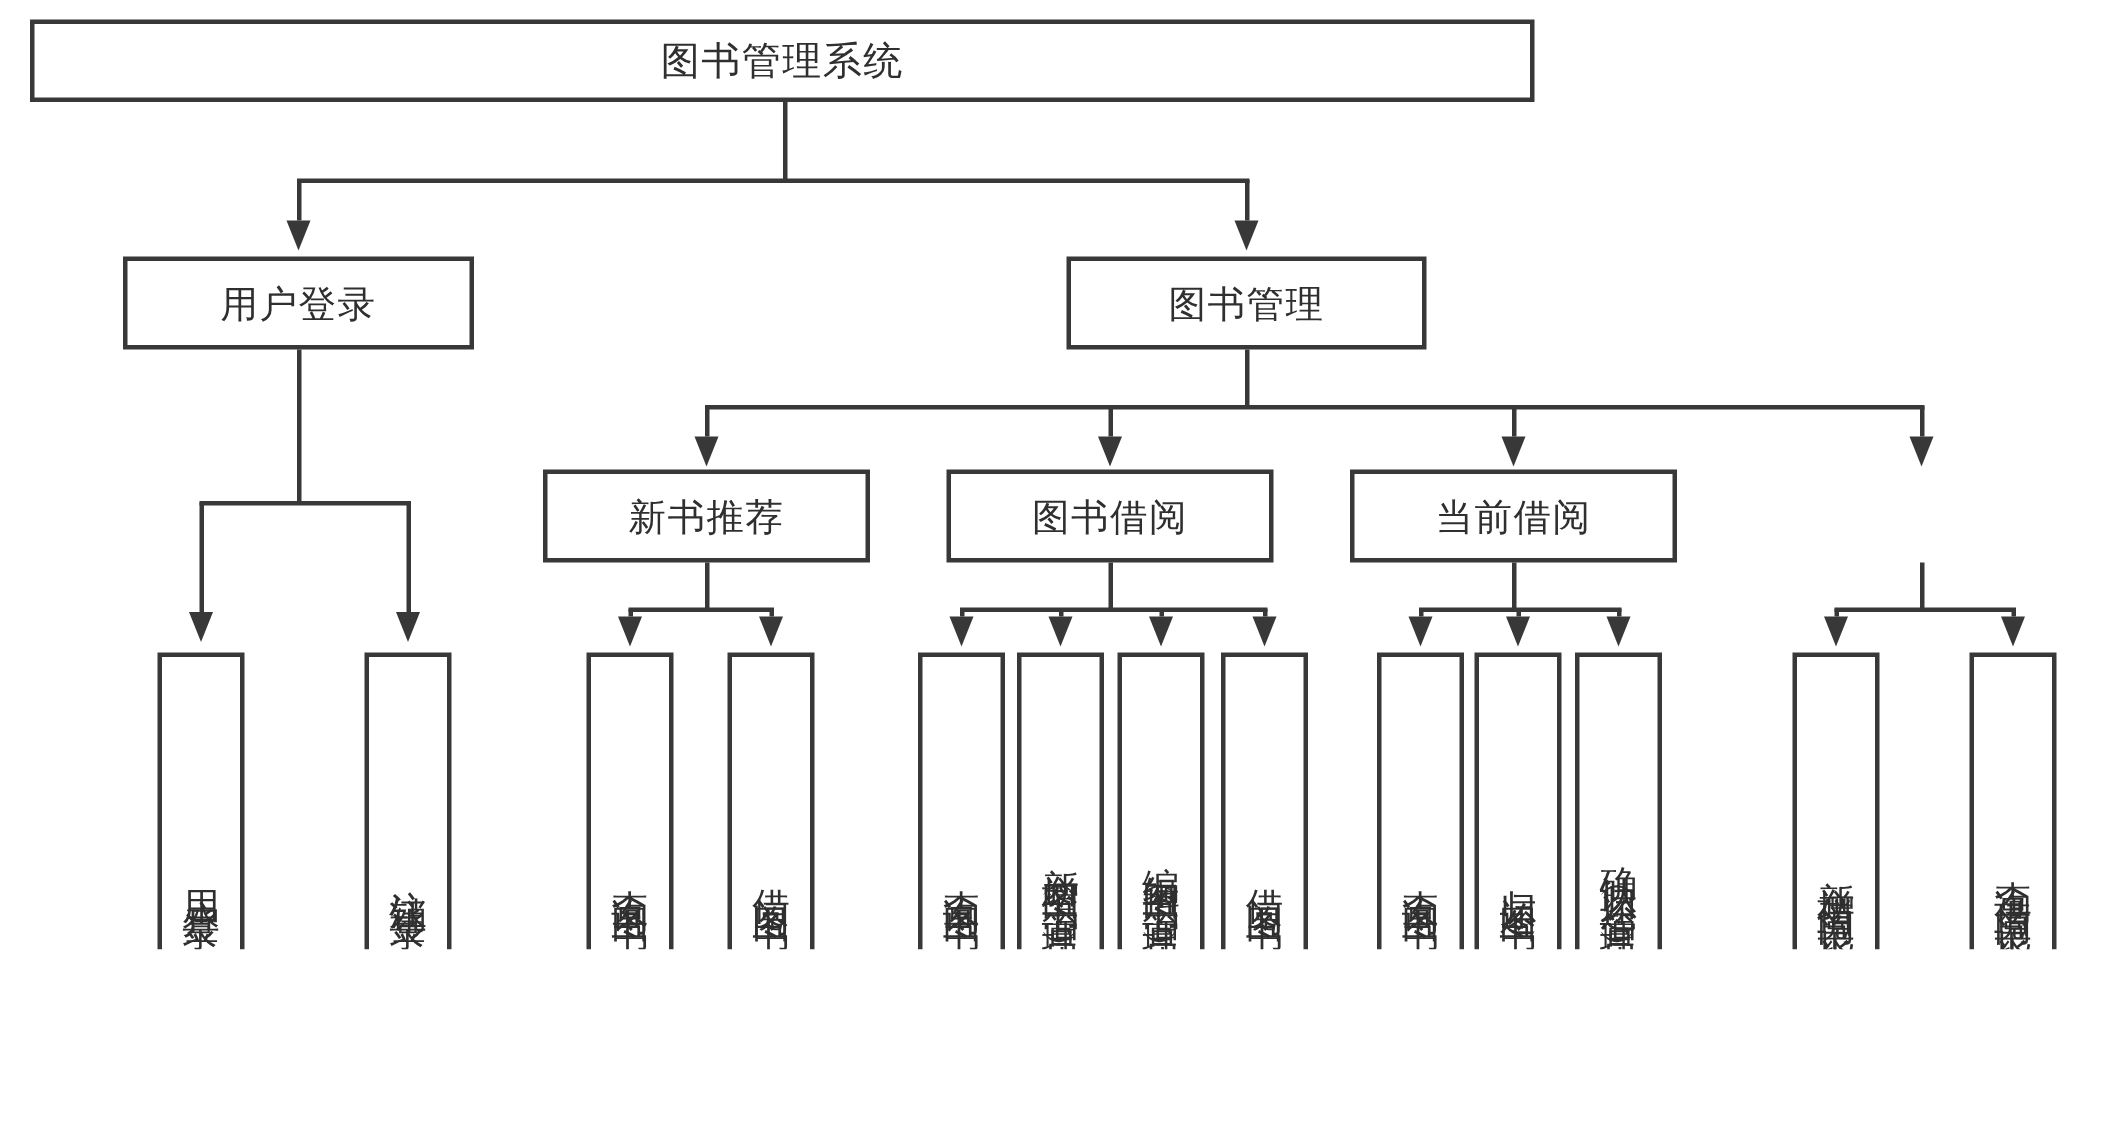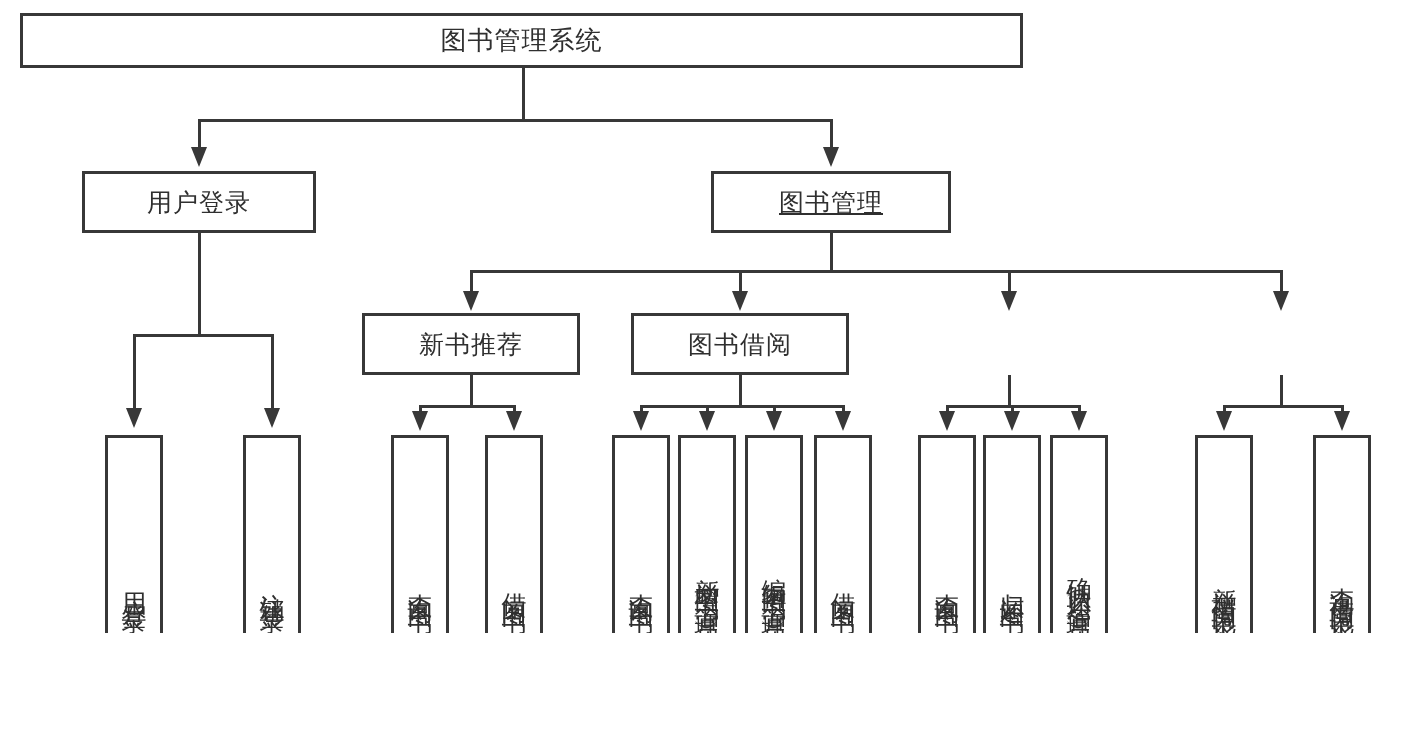--- a/index.html
+++ b/index.html
@@ -34,24 +34,25 @@
   }
 </style>
 </head>
 <body>
 
 <div id="canvas">
 
   <div class="hbox root" style="left:20px;top:13px;width:1003px;height:55px;">图书管理系统</div>
 
   <div class="hbox" style="left:82px;top:171px;width:234px;height:62px;">用户登录</div>
-  <div class="hbox" style="left:711px;top:171px;width:240px;height:62px;text-decoration:underline;">图书管理</div>
+  <div class="hbox" style="left:711px;top:171px;width:240px;height:62px;">图书管理</div>
 
   <div class="hbox" style="left:631px;top:313px;width:218px;height:62px;">图书借阅</div>
   <div class="hbox" style="left:362px;top:313px;width:218px;height:62px;">新书推荐</div>
+  <div class="hbox" style="left:900px;top:313px;width:218px;height:62px;">当前借阅</div>
 
   <div class="vbox" style="left:105px;">
     <span class="vtext">用户登录</span>
   </div>
   <div class="vbox" style="left:243px;">
     <span class="vtext">注销登录</span>
   </div>
 
   <div class="vbox" style="left:391px;">
     <span class="vtext">查询图书</span>

